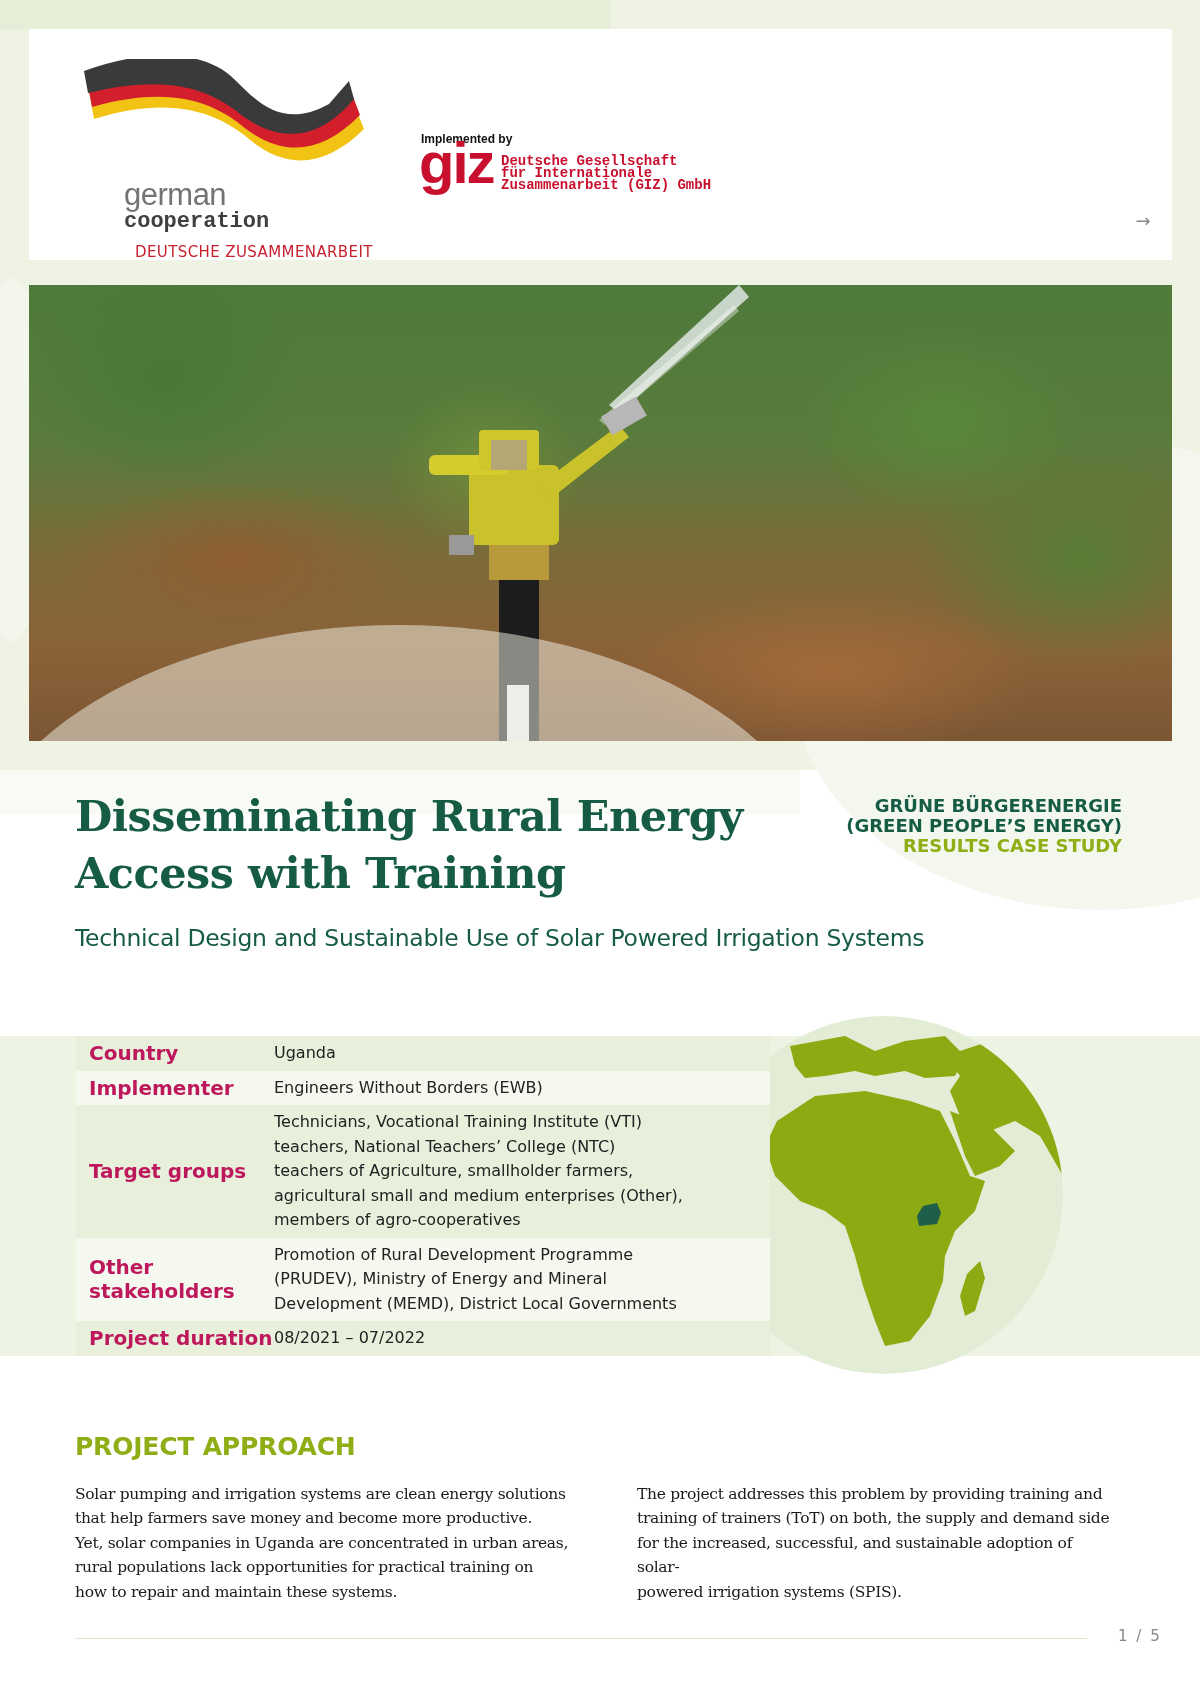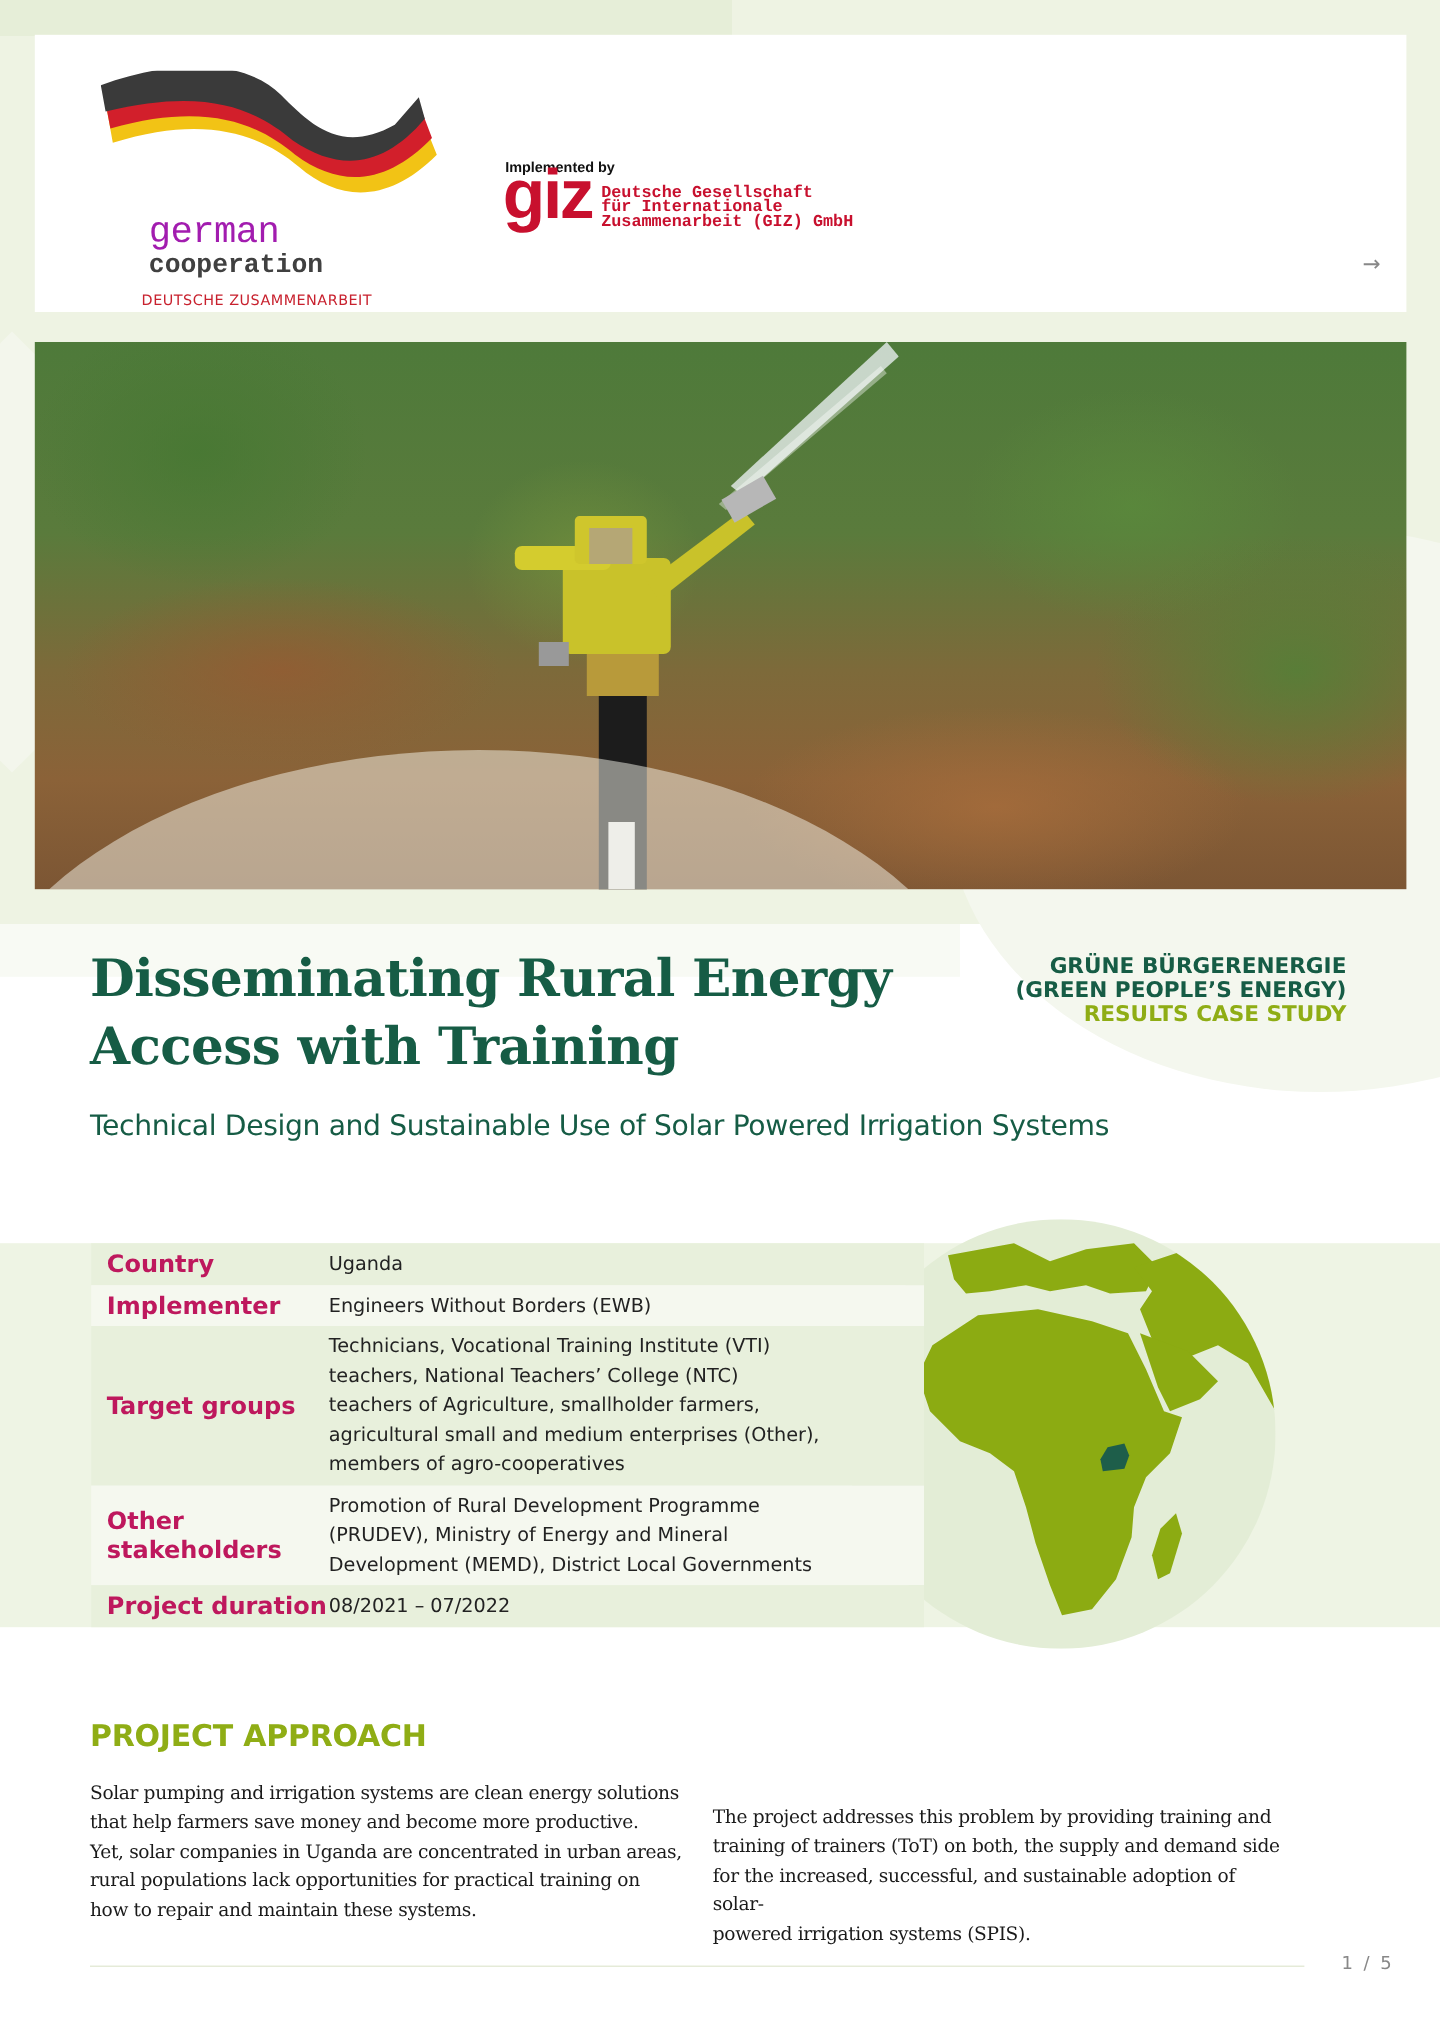--- a/index.html
+++ b/index.html
@@ -11,23 +11,23 @@
   .bg-top-tab { position: absolute; left: 0; top: 0; width: 610px; height: 30px; background: #e6eed8; }
   .bg-diag { position: absolute; left: -120px; top: 330px; width: 260px; height: 260px; background: #f3f6ec; transform: rotate(45deg); }
   .bg-white-lower { position: absolute; left: 0; top: 770px; width: 1200px; height: 927px; background: #ffffff; }
   .bg-right-circle { position: absolute; left: 790px; top: 440px; width: 620px; height: 470px; border-radius: 50%; background: #f4f7ee; }
   .bg-lower-band { position: absolute; left: 0; top: 770px; width: 800px; height: 44px; background: #f8faf4; }
 
   
   .header-card { position: absolute; left: 29px; top: 29px; width: 1143px; height: 231px; background: #ffffff; }
   .gc-logo { position: absolute; left: 55px; top: 30px; width: 300px; height: 200px; }
   .gc-flag { position: absolute; left: 0; top: 0; }
-  .gc-word1 { position: absolute; left: 40px; top: 118px; font-family: Liberation Mono, monospace; font-size: 31px; color: #a21caf; letter-spacing: -0.5px; }
+  .gc-word1 { position: absolute; left: 40px; top: 118px; font-family: Liberation Sans, sans-serif; font-size: 31px; color: #737373; letter-spacing: -0.5px; }
   .gc-word2 { position: absolute; left: 40px; top: 150px; font-family: Liberation Mono, monospace; font-size: 22px; font-weight: bold; color: #404040; }
-  .gc-word3 { position: absolute; left: 34px; top: 184px; font-family: "DejaVu Sans", sans-serif; font-size: 12px; color: #c8212e; letter-spacing: 0.4px; }
+  .gc-word3 { position: absolute; left: 51px; top: 184px; font-family: "DejaVu Sans", sans-serif; font-size: 15px; color: #c8212e; letter-spacing: 0.4px; }
 
   .impl-label { position: absolute; left: 392px; top: 82px; font-family: "Liberation Sans", sans-serif; font-size: 12px; font-weight: bold; color: #111; margin-top: 21px; }
   .giz-mark { position: absolute; left: 390px; top: 105px; font-family: "Liberation Sans", sans-serif; font-weight: bold; font-size: 58px; color: #c8102e; letter-spacing: -2px; line-height: 58px; }
   .giz-text { position: absolute; left: 472px; top: 126px; font-family: "Liberation Mono", monospace; font-size: 14px; font-weight: bold; color: #c8102e; line-height: 12px; }
 
   .next-arrow { position: absolute; left: 1102px; top: 182px; width: 24px; height: 20px; color: #888; font-size: 18px; line-height: 20px; text-align: center; cursor: pointer; }
 
   
   .hero { position: absolute; left: 29px; top: 285px; width: 1143px; height: 456px; overflow: hidden;
     background:
@@ -57,21 +57,21 @@
   .facts-row.dark { background: #e8f0dc; }
   .facts-row.light { background: #f5f8ef; }
   .facts-label { width: 198px; padding-left: 13px; font-weight: bold; color: #be185d; font-size: 20px; }
   .facts-value { flex: 1; color: #222; line-height: 24.5px; padding: 5px 0; font-size: 16px; }
   .globe { position: absolute; left: 705px; top: 1016px; width: 358px; height: 358px; }
 
   
   .section-head { position: absolute; left: 75px; top: 1432px; font-family: "DejaVu Sans", sans-serif; font-weight: bold; font-size: 25px; color: #8fad15; letter-spacing: -0.2px; }
   .col { position: absolute; top: 1482px; font-family: "DejaVu Serif", serif; font-size: 15.5px; line-height: 24.4px; color: #1a1a1a; letter-spacing: -0.3px; }
   .col.left { left: 75px; width: 500px; }
-  .col.right { left: 594px; width: 480px; margin-top: 20px; }
+  .col.right { left: 637px; width: 480px; }
 
   
   .footer-rule { position: absolute; left: 75px; top: 1638px; width: 1012px; height: 1px; background: #dfe6cf; }
   .pager { position: absolute; left: 1118px; top: 1627px; font-size: 15px; color: #888; letter-spacing: 2px; }
 </style>
 </head>
 <body>
 
 <div class="bg-top"></div>
 <div class="bg-top-tab"></div>

